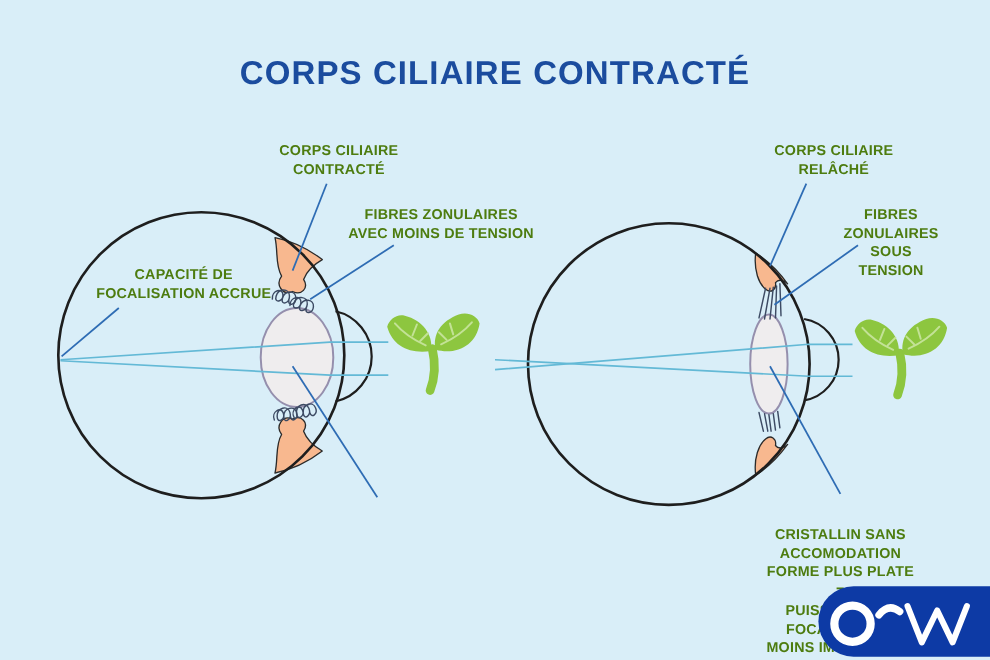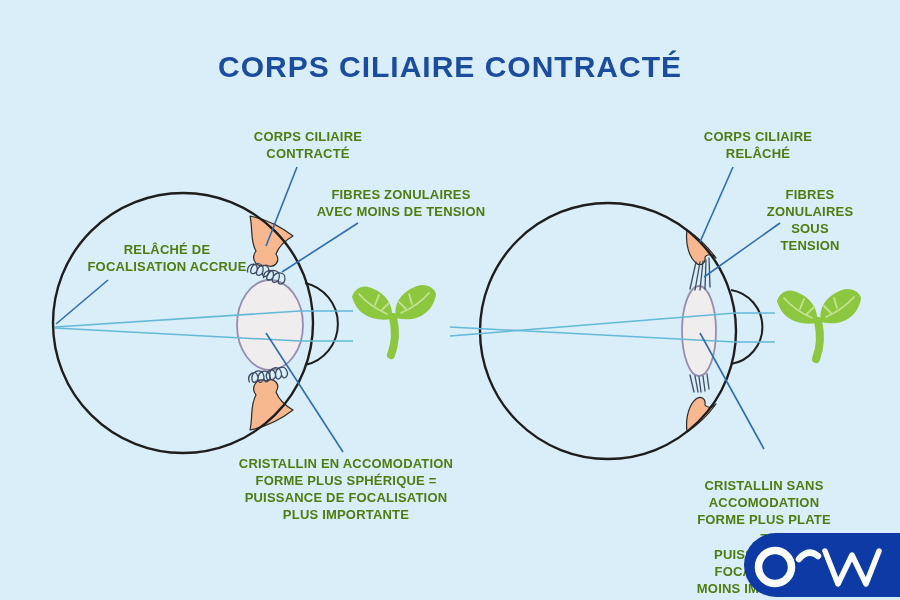--- a/index.html
+++ b/index.html
@@ -122,26 +122,22 @@
     </g>
 
     <use href="#seedling" transform="translate(351,285)"></use>
     <use href="#seedling" transform="translate(776,289)"></use>
   </svg>
 
   <div class="label lbl-ciliary-left">CORPS CILIAIRE
 CONTRACTÉ</div>
   <div class="label lbl-fibers-left">FIBRES ZONULAIRES
 AVEC MOINS DE TENSION</div>
-  <div class="label lbl-focus-left">RELÂCHÉ DE
+  <div class="label lbl-focus-left">CAPACITÉ DE
 FOCALISATION ACCRUE</div>
-  <div class="label lbl-lens-left">CRISTALLIN EN ACCOMODATION
-FORME PLUS SPHÉRIQUE =
-PUISSANCE DE FOCALISATION
-PLUS IMPORTANTE</div>
   <div class="label lbl-ciliary-right">CORPS CILIAIRE
 RELÂCHÉ</div>
   <div class="label lbl-fibers-right">FIBRES ZONULAIRES
 SOUS TENSION</div>
   <div class="label lbl-lens-right">CRISTALLIN SANS ACCOMODATION
 FORME PLUS PLATE =
 PUISSANCE DE FOCALISATION
 MOINS IMPORTANTE</div>
 
   <div class="logo">

